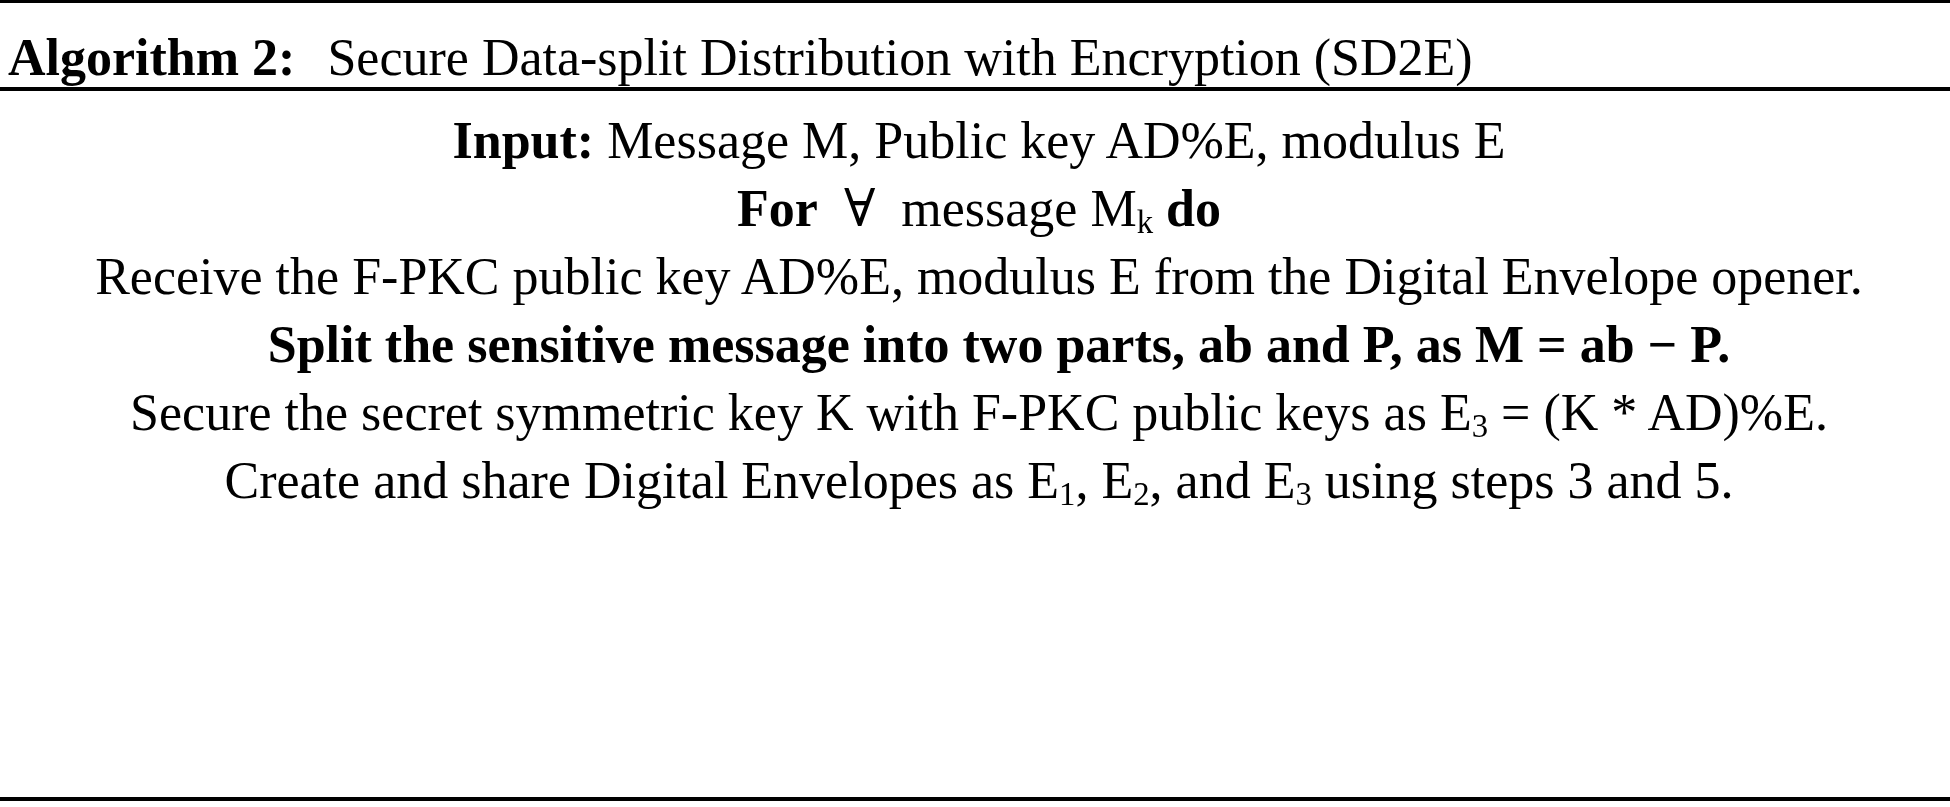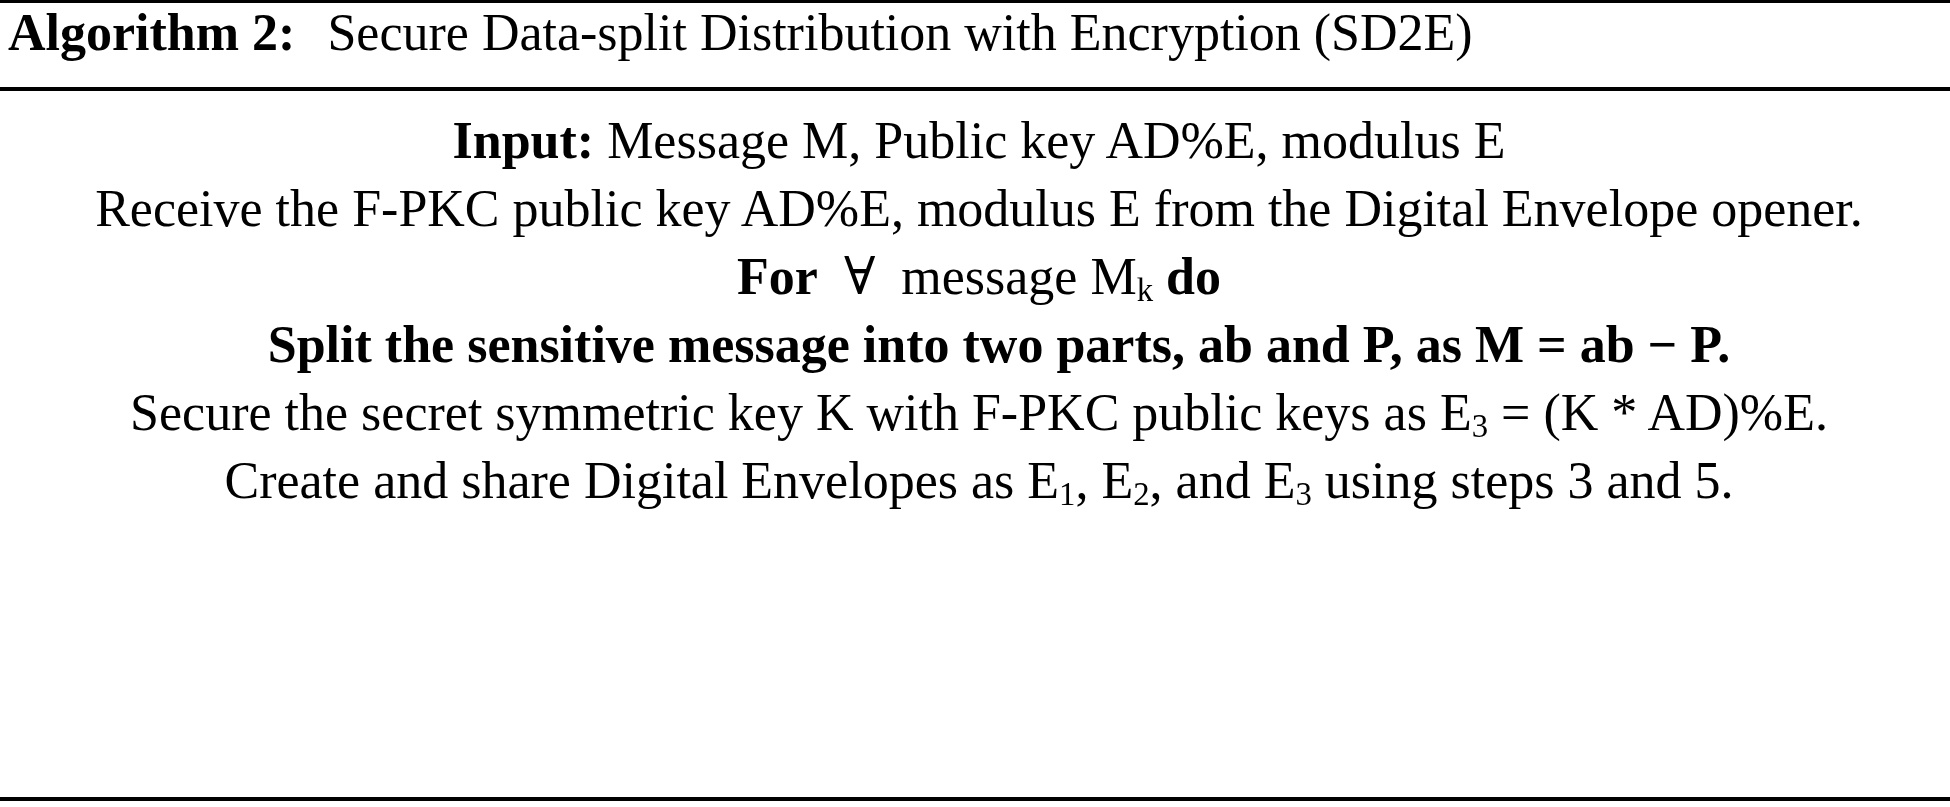--- a/index.html
+++ b/index.html
@@ -19,21 +19,21 @@
     border-top: 4px solid #000000;
     margin: 0;
     width: 100%;
   }
   .rule-top { border-top-width: 3px; }
   .rule-under-title { border-top-width: 4px; }
   .rule-bottom { border-top-width: 4px; position: absolute; left: 0; bottom: 6px; }
   .title-row {
     height: 84px;
     display: flex;
-    align-items: flex-start;
+    align-items: flex-end;
     padding-left: 8px;
     white-space: pre;
   }
   .title-label { font-weight: bold; }
   .title-text { margin-left: 32px; }
   .body { padding-top: 16px; padding-left: 8px; }
   .line {
     height: 68px;
     line-height: 68px;
     white-space: pre;
@@ -53,20 +53,20 @@
 
 <div class="algo">
   <hr class="rule rule-top">
   <div class="title-row">
     <span class="title-label">Algorithm 2:</span>
     <span class="title-text">Secure Data-split Distribution with Encryption (SD2E)</span>
   </div>
   <hr class="rule rule-under-title">
   <div class="body">
       <div class="line"><span class="seg-bold ">Input:</span><span class=""> Message M, Public key AD%E, modulus E</span></div>
+      <div class="line"><span class="seg-bold ">For</span><span class=""> ∀ message M</span><span class="seg-sub ">k</span><span class="seg-bold "> do</span></div>
       <div class="line"><span class="">Receive the F-PKC public key AD%E, modulus E from the Digital Envelope opener.</span></div>
-      <div class="line"><span class="seg-bold ">For</span><span class=""> ∀ message M</span><span class="seg-sub ">k</span><span class="seg-bold "> do</span></div>
       <div class="line indent"><span class="">Split the sensitive message into two parts, ab and P, as M = ab − P.</span></div>
       <div class="line"><span class="">Secure the secret symmetric key K with F-PKC public keys as E</span><span class="seg-sub ">3</span><span class=""> = (K * AD)%E.</span></div>
       <div class="line"><span class="">Create and share Digital Envelopes as E</span><span class="seg-sub ">1</span><span class="">, E</span><span class="seg-sub ">2</span><span class="">, and E</span><span class="seg-sub ">3</span><span class=""> using steps 3 and 5.</span></div>
     </div>
   <hr class="rule rule-bottom">
 </div>
 
 </body></html>

